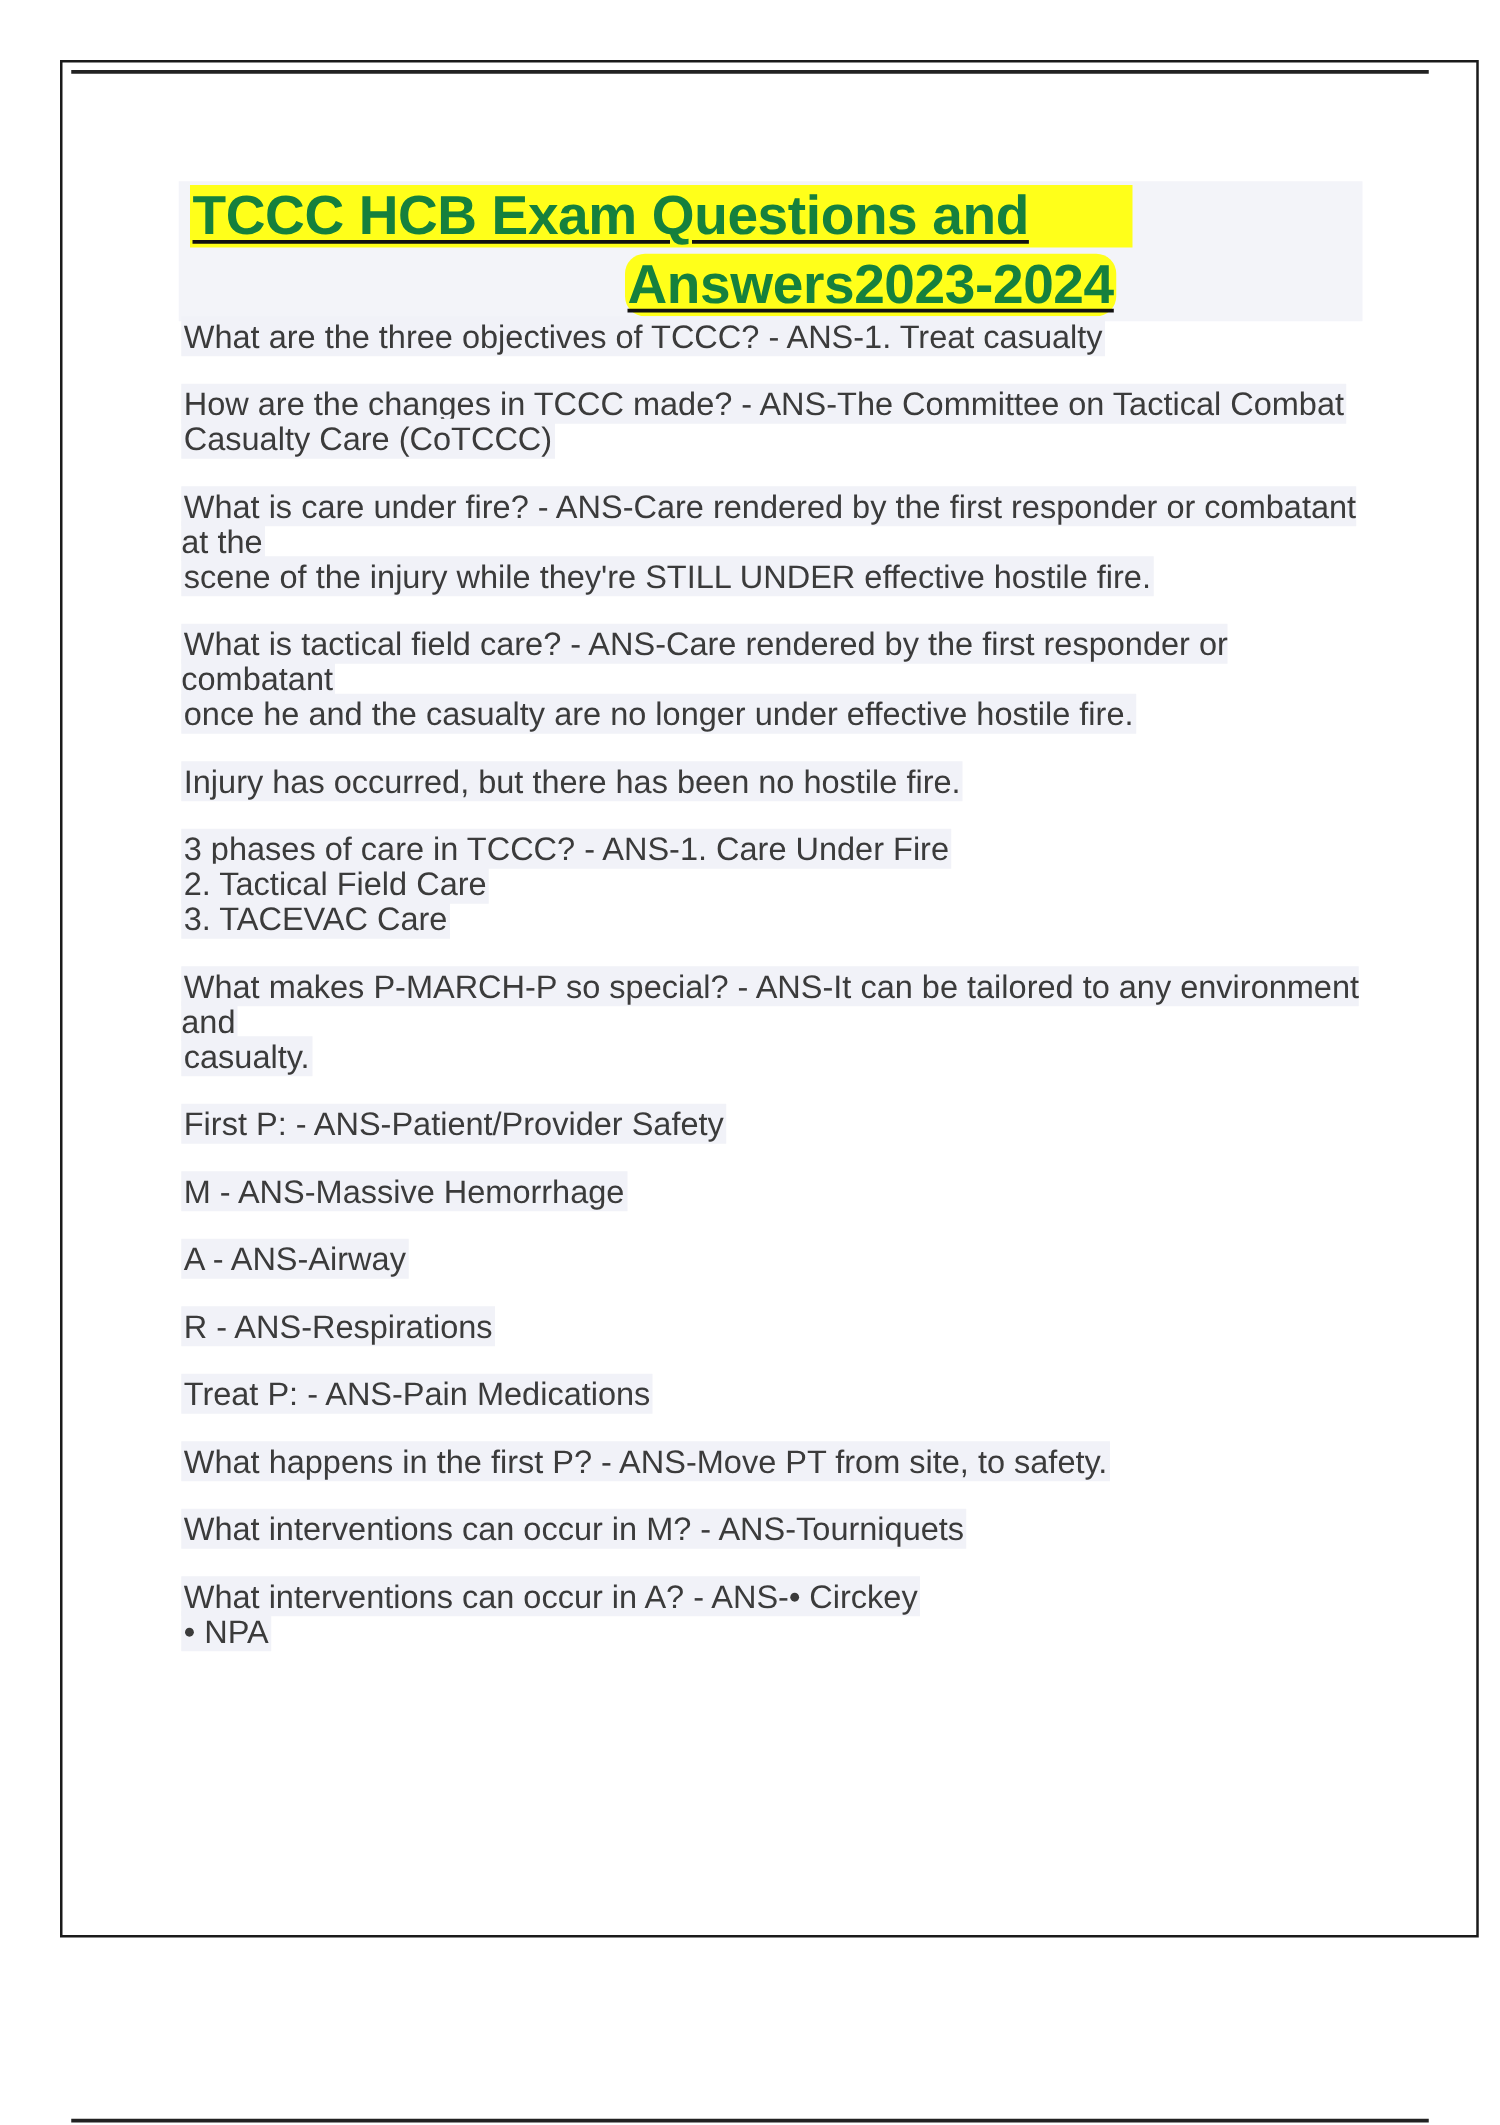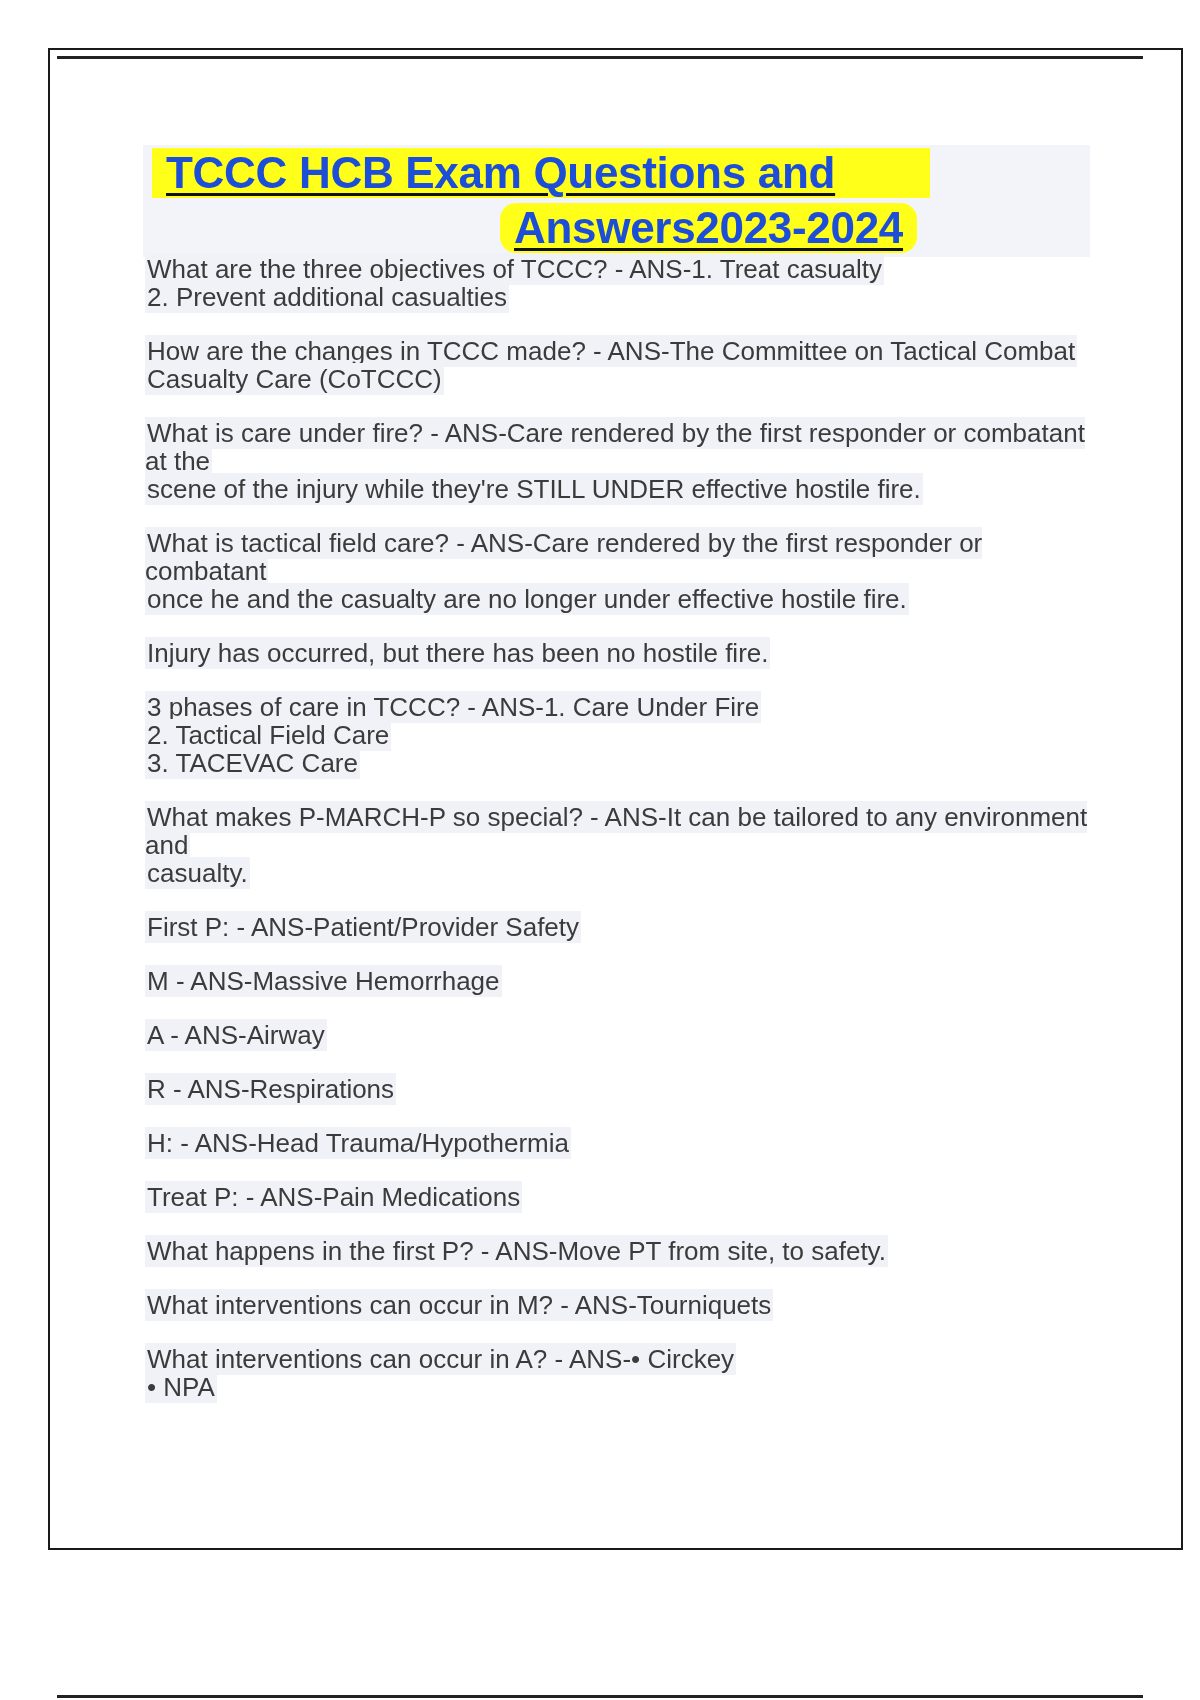--- a/index.html
+++ b/index.html
@@ -16,22 +16,22 @@
     position: absolute; height: 3px; background: #222;
   }
   .rule.top { left: 57px; top: 56px; width: 1086px; }
   .rule.bottom { left: 57px; top: 1695px; width: 1086px; }
 
   .title-bg {
     position: absolute; left: 143px; top: 145px; width: 947px; height: 112px;
     background: #f3f4f9;
   }
   .title-line {
-    position: absolute; font-weight: bold; font-size: 44px; color: #1d4ed8;
-    background: #ffff1a; line-height: 50px; padding: 0 14px;
+    position: absolute; font-weight: bold; font-size: 44px; color: #15803d;
+    background: #ffff1a; line-height: 50px; padding: 0 2px;
     text-decoration: underline; text-decoration-color: #111; text-decoration-thickness: 3px;
     text-underline-offset: 5px; letter-spacing: -0.3px;
   }
   .title-line.l1 { left: 152px; top: 148px; width: 750px; }
   .title-line.l2 { left: 500px; top: 203px; border-radius: 16px; }
 
   .content {
     position: absolute; left: 145px; top: 255px; width: 950px;
     font-size: 26px; color: #3b3b3b; line-height: 28px;
   }
@@ -48,21 +48,20 @@
 <div class="rule top"></div>
 <div class="rule bottom"></div>
 
 <div class="title-bg"></div>
 <div class="title-line l1">TCCC HCB Exam Questions and </div>
 <div class="title-line l2">Answers2023-2024</div>
 
 <div class="content">
   <div class="qa">
     <span class="row"><span class="line">What are the three objectives of TCCC? - ANS-1. Treat casualty</span></span>
-    <span class="row"><span class="line">2. Prevent additional casualties</span></span>
   </div>
   <div class="qa">
     <span class="row"><span class="line">How are the changes in TCCC made? - ANS-The Committee on Tactical Combat</span></span>
     <span class="row"><span class="line">Casualty Care (CoTCCC)</span></span>
   </div>
   <div class="qa">
     <span class="row"><span class="line">What is care under fire? - ANS-Care rendered by the first responder or combatant at the</span></span>
     <span class="row"><span class="line">scene of the injury while they're STILL UNDER effective hostile fire.</span></span>
   </div>
   <div class="qa">
@@ -87,23 +86,20 @@
   <div class="qa">
     <span class="row"><span class="line">M - ANS-Massive Hemorrhage</span></span>
   </div>
   <div class="qa">
     <span class="row"><span class="line">A - ANS-Airway</span></span>
   </div>
   <div class="qa">
     <span class="row"><span class="line">R - ANS-Respirations</span></span>
   </div>
   <div class="qa">
-    <span class="row"><span class="line">H: - ANS-Head Trauma/Hypothermia</span></span>
-  </div>
-  <div class="qa">
     <span class="row"><span class="line">Treat P: - ANS-Pain Medications</span></span>
   </div>
   <div class="qa">
     <span class="row"><span class="line">What happens in the first P? - ANS-Move PT from site, to safety.</span></span>
   </div>
   <div class="qa">
     <span class="row"><span class="line">What interventions can occur in M? - ANS-Tourniquets</span></span>
   </div>
   <div class="qa">
     <span class="row"><span class="line">What interventions can occur in A? - ANS-• Circkey</span></span>

